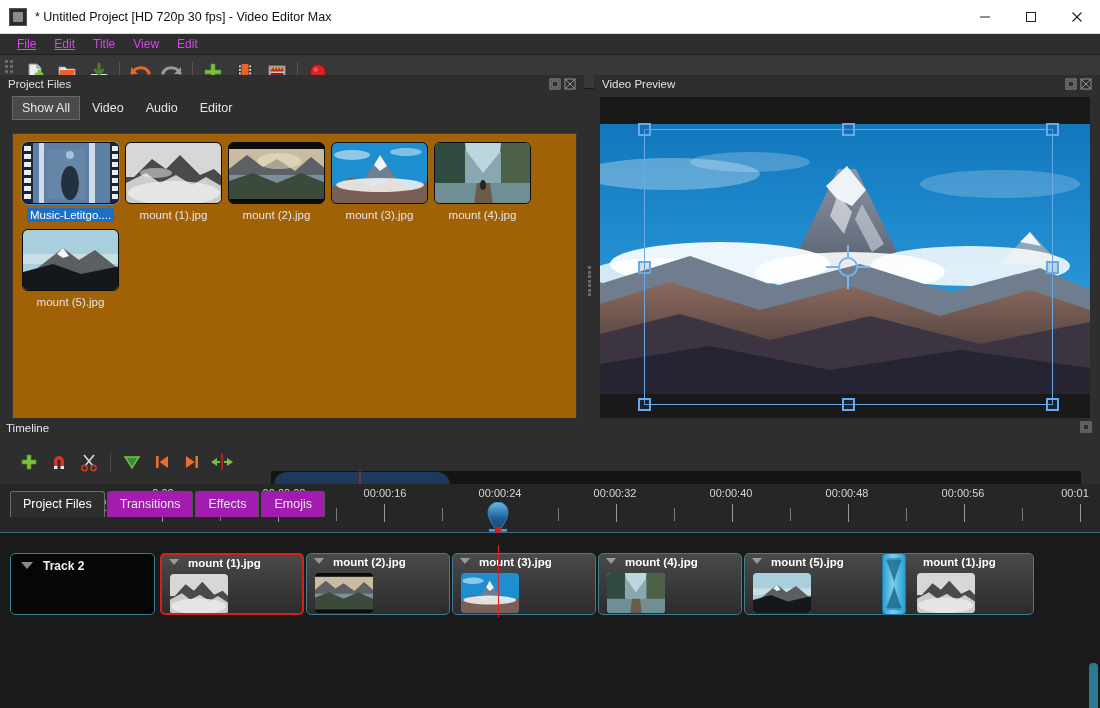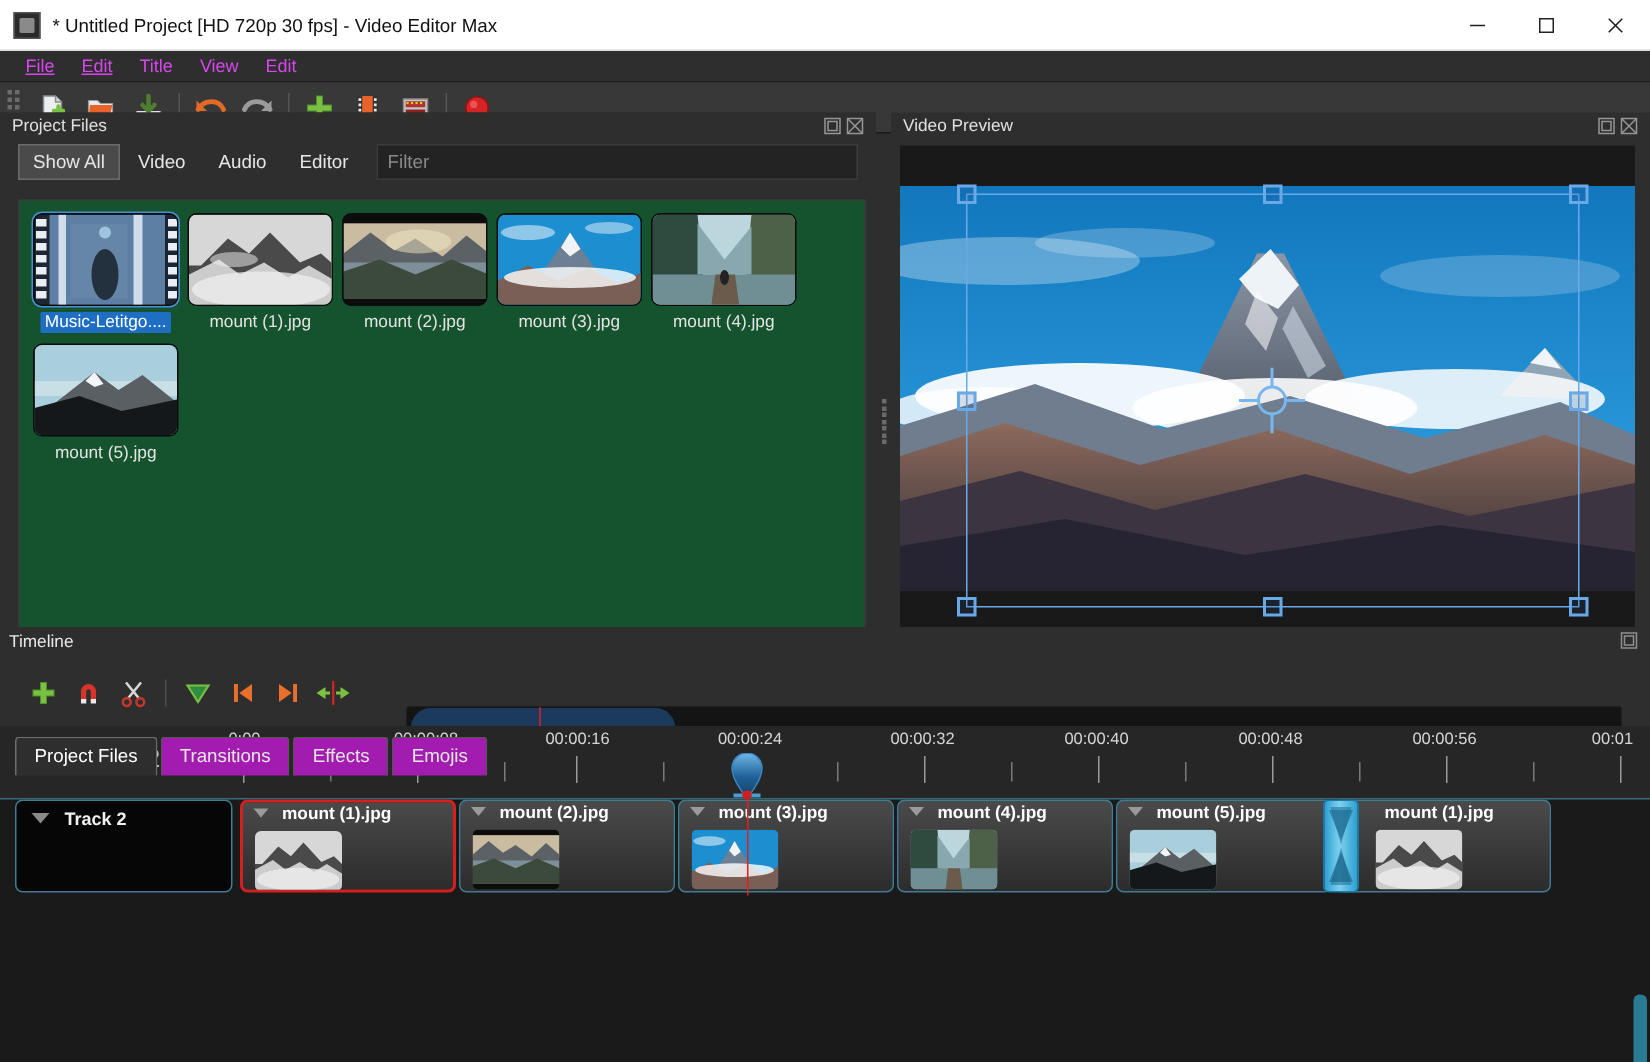--- a/index.html
+++ b/index.html
@@ -67,21 +67,21 @@
   .filterbar { height: 30px; display: flex; align-items: center; padding: 0 12px; gap: 2px; }
   .fbtn { padding: 4px 9px; font-size: 12.5px; color: #e6e6e6; border: 1px solid transparent; border-radius: 0; }
   .fbtn.active { background: #4a4a4a; border: 1px solid #6a6a6a; }
   .filterinput {
     flex: 1; margin-left: 7px; height: 24px; background: #232323; border: 1px solid #3c3c3c;
     color: #cfcfcf; font-size: 12.5px; padding: 0 6px; font-family: "Liberation Sans", sans-serif;
   }
   .filterinput::placeholder { color: #8a8a8a; }
   .filesarea {
     position: absolute; left: 12px; top: 58px; width: 565px; height: 340px;
-    background: #14532d; border: 1px solid #3a3a3a; padding: 6px;
+    background: #a16207; border: 1px solid #3a3a3a; padding: 6px;
     display: flex; flex-wrap: wrap; align-content: flex-start; gap: 0px;
   }
   .fileitem { width: 101px; margin: 2px 1px; text-align: center; }
   .thumb {
     width: 97px; height: 62px; border-radius: 6px; margin: 0 auto;
     background: #111; overflow: hidden; position: relative; border: 1px solid #0c0c0c;
   }
   .fname {
     font-size: 11.5px; color: #e4e4e4; margin-top: 4px; white-space: nowrap;
     overflow: hidden; text-overflow: ellipsis; display: inline-block; max-width: 99px;
@@ -150,21 +150,21 @@
   .ov-clips { position: absolute; left: 4px; top: 15px; width: 176px; height: 11px; }
 
   .rulerrow { position: absolute; left: 0; top: 66px; width: 1100px; height: 48px; background: #262626; }
   .timecode { position: absolute; left: 22px; top: 12px; font-size: 17px; color: #c6c6c6; letter-spacing: .5px; }
   .ruler { position: absolute; left: 148px; top: 0; width: 938px; height: 48px; }
   .rl-label { position: absolute; top: 3px; font-size: 11px; color: #d6d6d6; transform: translateX(-50%); white-space: nowrap; }
   .rl-tick { position: absolute; top: 20px; width: 1px; height: 18px; background: #9a9a9a; }
   .rl-tick.minor { top: 24px; height: 13px; background: #7a7a7a; }
 
   .tracks { position: absolute; left: 0; top: 114px; width: 1100px; height: 176px; background: #1a1a1a; border-top: 1px solid #3a6a7d; overflow: hidden; }
-  .trackrow { position: absolute; left: 10px; top: 0; width: 1075px; height: 62px; }
+  .trackrow { position: absolute; left: 10px; top: 20px; width: 1075px; height: 62px; }
   .trackhdr {
     position: absolute; left: 0; top: 0; width: 145px; height: 62px;
     background: #060606; border: 1px solid #3f7d94; border-radius: 5px;
   }
   .trackhdr .lbl { position: absolute; left: 32px; top: 5px; font-size: 12px; color: #f0f0f0; font-weight: bold; }
   .caret { position:absolute; left: 10px; top: 8px; width:0;height:0;border-left:6px solid transparent;border-right:6px solid transparent;border-top:7px solid #8a8a8a; }
   .clip {
     position: absolute; top: 0; height: 62px; border-radius: 5px; overflow: hidden;
     background: linear-gradient(#4a4a4a, #2c2c2c); border: 1px solid #3f7d94;
   }
@@ -338,21 +338,20 @@
               <line x1="11" y1="1" x2="1" y2="11" stroke="#b9b9b9"></line>
             </svg>
         </span>
       </div>
 
       <div class="filterbar">
         <div class="fbtn active">Show All</div>
         <div class="fbtn">Video</div>
         <div class="fbtn">Audio</div>
         <div class="fbtn">Editor</div>
-        <input class="filterinput" type="text" placeholder="Filter" style="">
       </div>
 
       <div class="filesarea">
 
         <div class="fileitem">
           <div class="thumb sel">
             <svg width="97" height="62" viewBox="0 0 97 62">
               <rect width="97" height="62" fill="#1d2733"></rect>
               <rect x="10" y="0" width="77" height="62" fill="#5c7fa3"></rect>
               <rect x="16" y="0" width="5" height="62" fill="#dbe7f2" opacity=".9"></rect>

